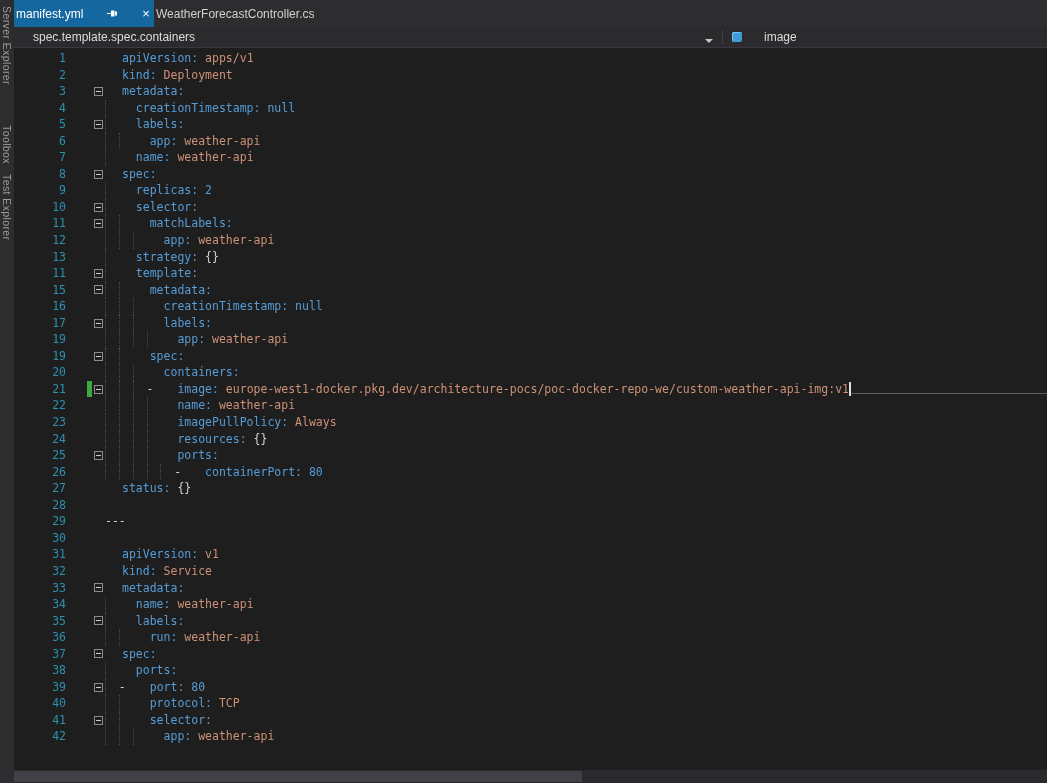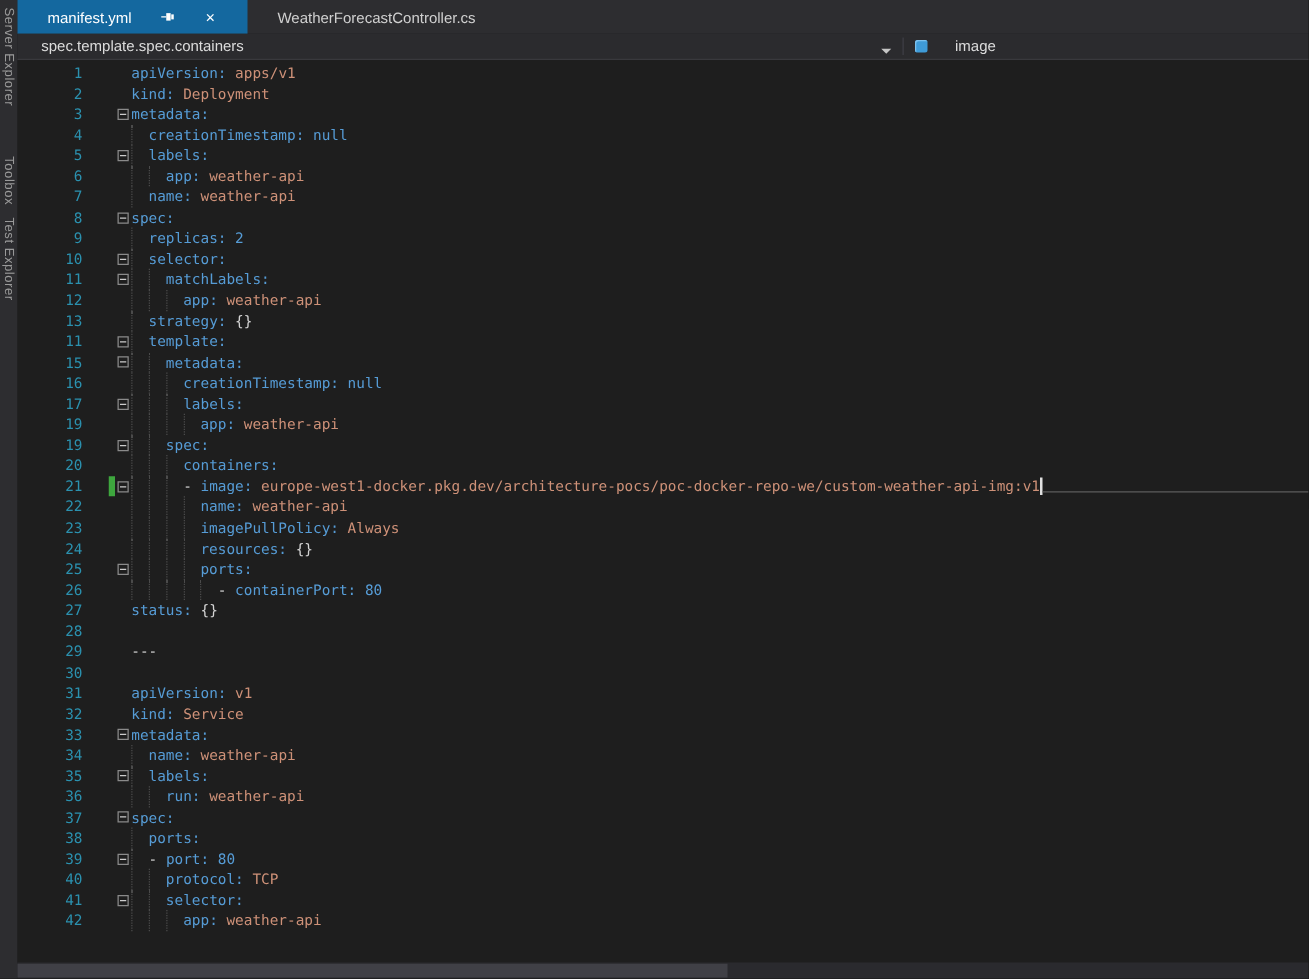--- a/index.html
+++ b/index.html
@@ -11,21 +11,21 @@
   
   .rail { width:14px; flex:none; background:#2d2d30; display:flex; flex-direction:column; align-items:center; padding-top:6px; }
   .rail .vlabel { writing-mode:vertical-rl; font-size:10.5px; color:#9a9a9a; letter-spacing:0.4px; white-space:nowrap; }
   .rail .vlabel + .vlabel { margin-top:40px; }
   .rail .vlabel:nth-child(3) { margin-top:10px; }
 
   .main { flex:1; min-width:0; display:flex; flex-direction:column; }
 
   
   .tabbar { height:27px; flex:none; background:#2d2d30; display:flex; align-items:stretch; }
-  .tab { display:flex; align-items:center; padding:0 24px; font-size:12px; color:#d0d0d0; cursor:default;gap:16px; }
+  .tab { display:flex; align-items:center; padding:0 2px; font-size:12px; color:#d0d0d0; cursor:default;gap:16px; }
   .tab.active { background:#14689f; color:#ffffff; }
   .tab .tlabel { white-space:nowrap; }
   .tab .pinicon { margin-left:7px; display:flex; align-items:center; }
   .tab .tclose { margin-left:5px; font-size:13px; line-height:1; color:#ffffff; padding:0 2px; }
 
   
   .navbar { height:21px; flex:none; background:#2b2b2e; border-bottom:1px solid #39393d; display:flex; align-items:center; font-size:12px; color:#dcdcdc; }
   .nav-left { flex:0 0 709px; display:flex; align-items:center; padding-left:19px; position:relative; border-right:1px solid #3f3f46; }
   .nav-left .chev { position:absolute; right:9px; top:9px; width:0; height:0; border-left:4px solid transparent; border-right:4px solid transparent; border-top:4px solid #c5c5c5; }
   .nav-right { flex:1; display:flex; align-items:center; padding-left:9px; gap:22px; }
@@ -37,21 +37,21 @@
   .row { display:flex; height:16.56px; white-space:pre; }
   .ln   { width:52px; flex:none; text-align:right; color:#2b91af; }
   .sp   { width:21px; flex:none; }
   .chg  { width:5px;  flex:none; }
   .chg.on { background:#3ea73e; }
   .foldm { width:13px; flex:none; display:flex; align-items:center; justify-content:center; }
   .fbox { width:9px; height:9px; border:1px solid #8a8a8a; background:#1e1e1e; position:relative; }
   .fbox::after { content:""; position:absolute; left:1px; right:1px; top:3px; border-top:1px solid #cccccc; }
   .code { flex:1; min-width:0; display:flex; align-items:center; }
   .guide { width:2ch; flex:none; align-self:stretch; border-left:1px dotted #4b4b4b; }
-  .tk-k { color:#569cd6; }
+  .tk-k { color:#569cd6;margin-left:17px; }
   .tk-v { color:#ce9178; }
   .tk-d { color:#569cd6; }
   .tk-p { color:#d4d4d4; }
   .caret { width:2px; height:14px; flex:none; background:#e0e0e0; align-self:center; }
   .rule { flex:1; align-self:stretch; border-bottom:1px solid #5c5c5c; margin-bottom:3px; }
 
   
   .hscroll { height:13px; flex:none; background:#2a2a2e; position:relative; }
   .hthumb { position:absolute; left:0; top:1px; bottom:1px; width:55%; background:#404046; }
 </style>

